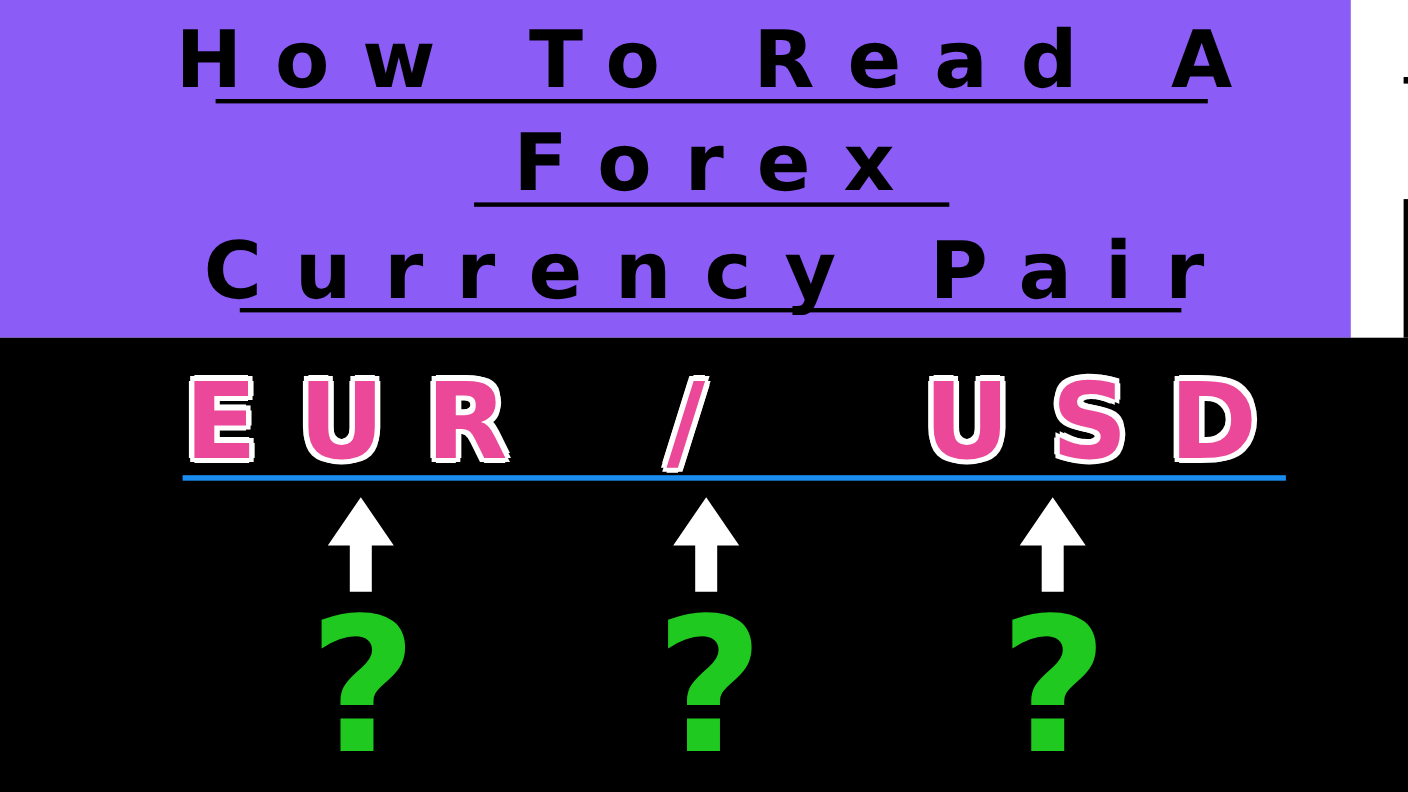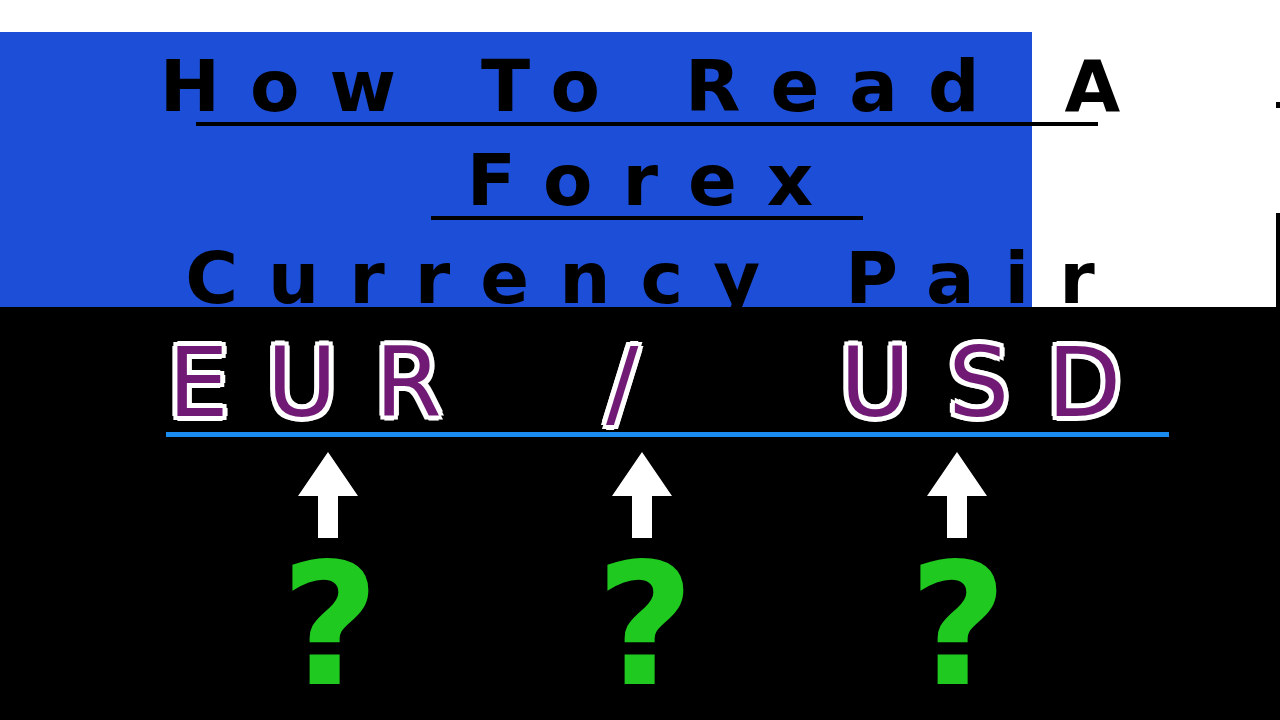--- a/index.html
+++ b/index.html
@@ -1,22 +1,22 @@
 <!DOCTYPE html>
 <html><head>
 <meta charset="utf-8">
 <style>
   html, body { margin:0; padding:0; }
   body { width:1280px; height:720px; position:relative; overflow:hidden; background:#ffffff; font-family:"DejaVu Sans", sans-serif; }
-  .top { position:absolute; left:0; top:0; width:1032px; height:307px; background:#1d4ed8;margin-top:32px; }
+  .top { position:absolute; left:0; top:0; width:1228px; height:307px; background:#8b5cf6; }
   .bottom { position:absolute; left:0; top:307px; width:1280px; height:413px; background:#000000; }
   .title-line { position:absolute; left:0; width:1280px; text-align:center; font-weight:bold; color:#000; letter-spacing:30px; font-size:72px; line-height:80px; }
   .ul { position:absolute; height:4px; background:#000; }
   .edge-bar { position:absolute; left:1276px; width:4px; background:#000; }
-  .pair { position:absolute; top:328px; font-weight:normal; font-size:96px; line-height:110px; color:#701a75; -webkit-text-stroke:0; text-shadow: -4px -4px 0 #fff, 4px -4px 0 #fff, -4px 4px 0 #fff, 4px 4px 0 #fff, 0 -5px 0 #fff, 0 5px 0 #fff, -5px 0 0 #fff, 5px 0 0 #fff; }
+  .pair { position:absolute; top:328px; font-weight:bold; font-size:96px; line-height:110px; color:#ec4899; -webkit-text-stroke:0; text-shadow: -4px -4px 0 #fff, 4px -4px 0 #fff, -4px 4px 0 #fff, 4px 4px 0 #fff, 0 -5px 0 #fff, 0 5px 0 #fff, -5px 0 0 #fff, 5px 0 0 #fff; }
   .blue-line { position:absolute; left:166px; top:432px; width:1003px; height:5px; background:#1a8cf0; }
   .arrow { position:absolute; top:450px; width:64px; height:90px; }
   .q { position:absolute; top:540px; width:110px; text-align:center; font-weight:bold; font-size:170px; line-height:170px; color:#1fc91f; }
 </style>
 </head>
 <body>
 
 <div class="top">
   <div class="title-line" style="top:14px;left:15px;">How To Read A</div>
   <div class="ul" style="left:196px;top:90px;width:902px;"></div>

